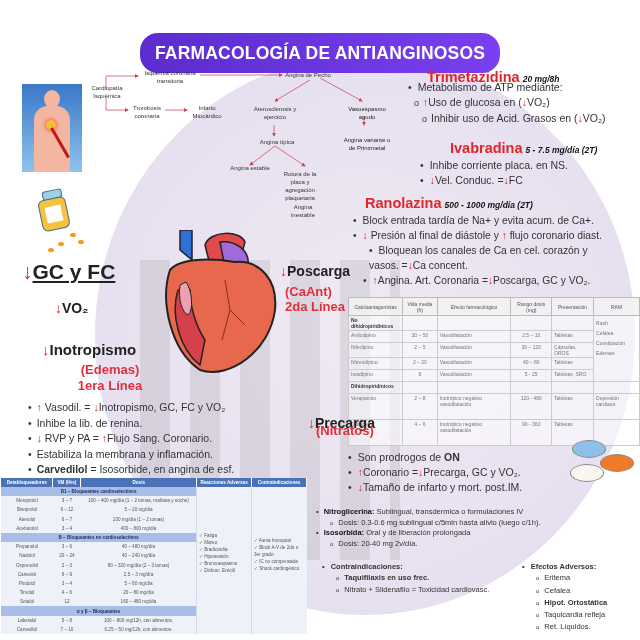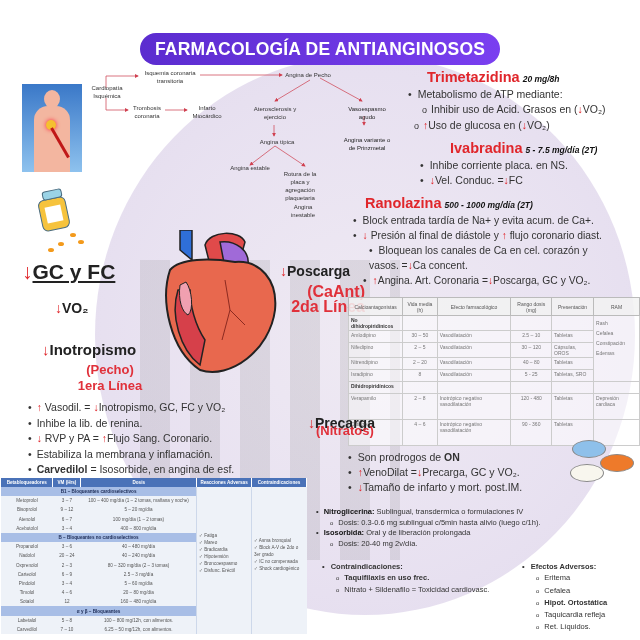--- a/index.html
+++ b/index.html
@@ -4,21 +4,21 @@
 <style>
   * { box-sizing: border-box; margin: 0; padding: 0; }
   html, body { width: 640px; height: 640px; overflow: hidden; background: #ffffff; }
   body { position: relative; font-family: "Liberation Sans", "DejaVu Sans", sans-serif; color: #222; }
 
   .bg-circle { position: absolute; left: 95px; top: 55px; width: 540px; height: 560px; border-radius: 50%;
     background: radial-gradient(circle at 50% 50%, #ece6f1 0%, #e4dcee 60%, #ddd4ea 100%); opacity: .85; }
   .bg-watermark { position: absolute; left: 140px; top: 260px; width: 260px; height: 300px; opacity: .12;
     background: repeating-linear-gradient(90deg, #555 0 30px, transparent 30px 50px); }
 
-  .title-bar { position: absolute; left: 140px; top: 33px; width: 360px; height: 32px; border-radius: 18px;
+  .title-bar { position: absolute; left: 140px; top: 33px; width: 360px; height: 40px; border-radius: 18px;
     background: linear-gradient(90deg, #5b2ccf, #7a3ff0); display: flex; align-items: center; justify-content: center; text-align: center; }
   .title-bar span { color: #fff; font-weight: 700; font-size: 17.5px; letter-spacing: .2px; }
 
   
   .flow { position: absolute; left: 0; top: 0; width: 320px; height: 220px; font-size: 6px; color: #333; }
   .fnode { position: absolute; text-align: center; line-height: 8px; font-family: "Liberation Sans", sans-serif; font-size: 6px; }
   svg.arrows { position: absolute; left: 0; top: 0; }
 
   .body-illus { position: absolute; left: 22px; top: 84px; width: 60px; height: 88px; background: linear-gradient(180deg, #3a78c8, #8ec2ee); }
   .body-illus .torso { position: absolute; left: 12px; top: 22px; width: 36px; height: 66px; background: #f3b6a0; border-radius: 14px 14px 0 0; }
@@ -50,21 +50,21 @@
 
   
   .rt { position: absolute; font-family: "Liberation Sans", sans-serif; }
   .drug-title { color: #e0262b; font-weight: 700; font-size: 14.5px; }
   .dose { color: #111; font-style: italic; font-weight: 700; font-size: 8.5px; margin-left: 3px; }
   .rlist { font-size: 10.5px; line-height: 15px; color: #333; }
   .rlist .li::before { content: "•"; margin-right: 6px; }
   .rlist .sub::before { content: "o"; margin-right: 4px; font-size: 9px; }
 
   .poscarga { position: absolute; left: 280px; top: 263px; font-size: 14px; font-weight: 700; }
-  .caant { position: absolute; left: 285px; top: 284px; font-size: 16px; font-weight: 700; color: #e0303a; text-align: right; line-height: 15px; width: 80px; }
+  .caant { position: absolute; left: 285px; top: 284px; font-size: 13px; font-weight: 700; color: #e0303a; text-align: left; line-height: 15px; width: 80px; }
 
   
   .ctable { position: absolute; left: 348px; top: 297px; width: 292px; border-collapse: collapse; font-size: 5px; color: #777; background: rgba(255,255,255,.55); }
   .ctable th { font-weight: 400; color: #555; border: 1px solid #bbb; padding: 1px 2px; text-align: center; background: rgba(240,240,240,.7); height: 18px; }
   .ctable td { border: 1px solid #ccc; padding: 1px 2px; height: 12px; vertical-align: top; }
   .ctable td.grp { color: #333; font-weight: 700; }
   .ctable td.c { text-align: center; }
 
   .precarga { position: absolute; left: 308px; top: 415px; font-size: 14px; font-weight: 700; }
   .nitratos { position: absolute; left: 316px; top: 423px; font-size: 13px; font-weight: 700; color: #e0303a; }
@@ -155,21 +155,21 @@
 </div>
 <div class="pillbit" style="left:70px;top:233px;"></div>
 <div class="pillbit" style="left:78px;top:240px;"></div>
 <div class="pillbit" style="left:58px;top:242px;"></div>
 <div class="pillbit" style="left:48px;top:248px;"></div>
 
 <div class="lc gc"><span class="arrow-down">↓</span><span class="u">GC y FC</span></div>
 <div class="lc vo2"><span class="arrow-down">↓</span><span>VO₂</span></div>
 <div class="lc inotro"><span class="arrow-down">↓</span><span>Inotropismo</span></div>
 <div class="lc bblock">
-  <div>(Pecho)</div>
+  <div>(Edemas)</div>
   <div>1era Línea</div>
 </div>
 
 <div class="blist">
   <div class="li"><span class="arrow-up">↑</span><span> Vasodil. = </span><span class="arrow-down">↓</span><span>Inotropismo, GC, FC y VO₂</span></div>
   <div class="li">Inhibe la lib. de renina.</div>
   <div class="li"><span class="arrow-down">↓</span><span> RVP y PA = </span><span class="arrow-up">↑</span><span>Flujo Sang. Coronario.</span></div>
   <div class="li">Estabiliza la membrana y inflamación.</div>
   <div class="li"><b>Carvedilol</b><span> = Isosorbide, en angina de esf.</span></div>
 </div>
@@ -180,24 +180,24 @@
   <path d="M70,12 C85,10 100,20 98,35 L75,38 Z" fill="#a06ad8" stroke="#222" stroke-width="1.5"></path>
   <path d="M20,40 C10,70 20,120 50,140 C80,150 120,120 125,80 C128,50 110,30 85,32 C60,28 30,28 20,40 Z" fill="#e8684e" stroke="#222" stroke-width="2"></path>
   <path d="M28,60 C20,85 30,120 50,135 L55,110 C45,95 40,75 40,60 Z" fill="#d6404a" stroke="#222" stroke-width="1.5"></path>
   <path d="M30,55 C28,70 32,82 38,85 C44,80 42,60 36,52 Z" fill="#f0a0b0" stroke="#222" stroke-width="1"></path>
   <path d="M75,50 L80,80 L72,110 M80,80 L95,95" stroke="#8c2a20" stroke-width="1" fill="none"></path>
 </svg>
 
 <div class="rt" style="left:427px;top:68px;">
   <span class="drug-title">Trimetazidina</span><span class="dose">20 mg/8h</span>
 </div>
-<div class="rt rlist" style="left:408px;top:87px;">
+<div class="rt rlist" style="left:408px;top:80px;">
   <div class="li">Metabolismo de ATP mediante:</div>
+  <div class="sub" style="margin-left:6px;"><span class="arrow-up">↑</span><span>Uso de glucosa en (</span><span class="arrow-down">↓</span><span>VO₂)</span></div>
   <div class="sub" style="margin-left:14px;"><span>Inhibir uso de Acid. Grasos en  (</span><span class="arrow-down">↓</span><span>VO₂)</span></div>
-  <div class="sub" style="margin-left:6px;"><span class="arrow-up">↑</span><span>Uso de glucosa en (</span><span class="arrow-down">↓</span><span>VO₂)</span></div>
 </div>
 
 <div class="rt" style="left:450px;top:139px;">
   <span class="drug-title">Ivabradina</span><span class="dose">5 - 7.5 mg/día (2T)</span>
 </div>
 <div class="rt rlist" style="left:420px;top:158px;">
   <div class="li">Inhibe corriente placa. en NS.</div>
   <div class="li"><span class="arrow-down">↓</span><span>Vel. Conduc. =</span><span class="arrow-down">↓</span><span>FC</span></div>
 </div>
 
@@ -295,21 +295,21 @@
         <td>Tabletas</td>
         <td></td>
       </tr>
   </tbody>
 </table>
 
 <div class="precarga"><span class="arrow-down">↓</span><span>Precarga</span></div>
 <div class="nitratos">(Nitratos)</div>
 <div class="nlist">
   <div class="li"><span>Son prodrogos de </span><b>ON</b></div>
-  <div class="li"><span class="arrow-up">↑</span><span>VenoDilat =</span><span class="arrow-down">↓</span><span>Precarga, GC y VO₂.</span></div>
+  <div class="li"><span class="arrow-up">↑</span><span>Coronario =</span><span class="arrow-down">↓</span><span>Precarga, GC y VO₂.</span></div>
   <div class="li"><span class="arrow-down">↓</span><span>Tamaño de infarto y mort. post.IM.</span></div>
 </div>
 
 <div class="pills">
   <div class="pill" style="left:2px;top:0;background:#8ec0ea;"></div>
   <div class="pill" style="left:30px;top:14px;background:#ee7a2a;"></div>
   <div class="pill" style="left:0;top:24px;background:#f8f6ee;"></div>
 </div>
 
 <div class="nitro">

